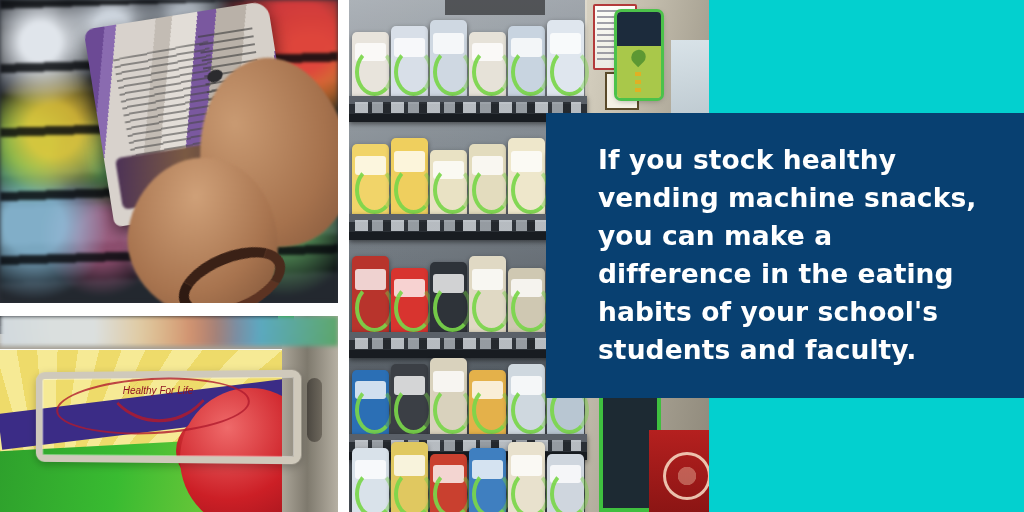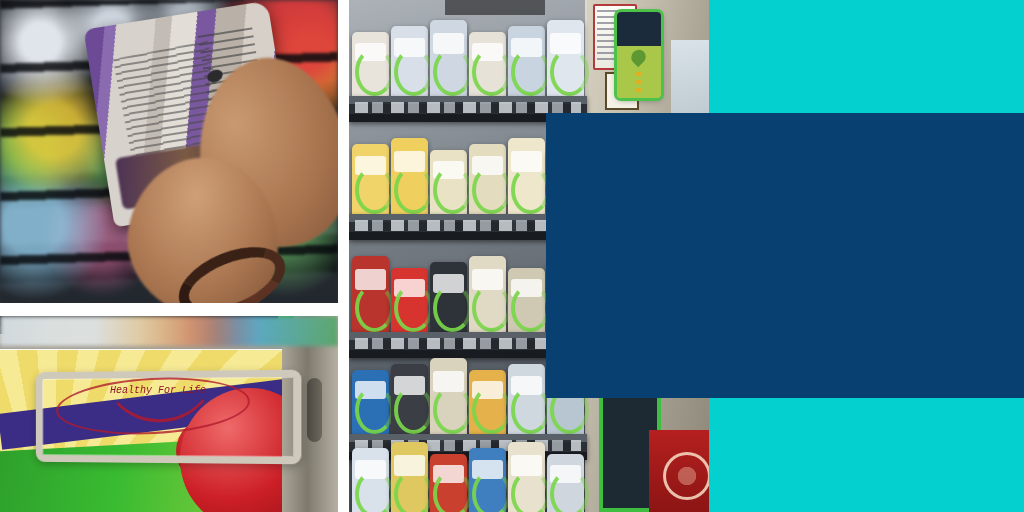--- a/index.html
+++ b/index.html
@@ -212,21 +212,21 @@
   }
   #photo-amerifit .logo-main {
     font-family: "Liberation Serif", serif;
     font-weight: 700;
     font-size: 27px;
     letter-spacing: .5px;
     font-variant: small-caps;
     text-shadow: 0 1px 0 rgba(255,255,255,.5);
   }
   #photo-amerifit .logo-sub {
-    font-family: Liberation Mono, monospace;
+    font-family: Liberation Sans, sans-serif;
     font-style: italic;
     font-size: 10px;
     color: #8f1524;
     margin-top: 3px;
   }
   #photo-amerifit .logo-heart {
     position: absolute; left: 128px; top: 56px;
     width: 62px; height: 58px;
     border: 3px solid #b01c2e;
     border-top: none; border-right: none;
@@ -611,15 +611,21 @@
           <stop offset="42%" stop-color="#000" stop-opacity="0.15"></stop>
           <stop offset="70%" stop-color="#000" stop-opacity="0.75"></stop>
           <stop offset="100%" stop-color="#000" stop-opacity="1"></stop>
         </linearGradient>
         <mask id="fademask">
           <rect width="478" height="285" fill="url(#fade)"></rect>
         </mask>
       </defs>
       <rect width="478" height="285" fill="url(#dots)" mask="url(#fademask)"></rect>
     </svg>
+    <div class="quote-text">If you stock healthy
+vending machine snacks,
+you can make a
+difference in the eating
+habits of your school's
+students and faculty.</div>
   </div>
 
 </div>
 
 </body></html>

